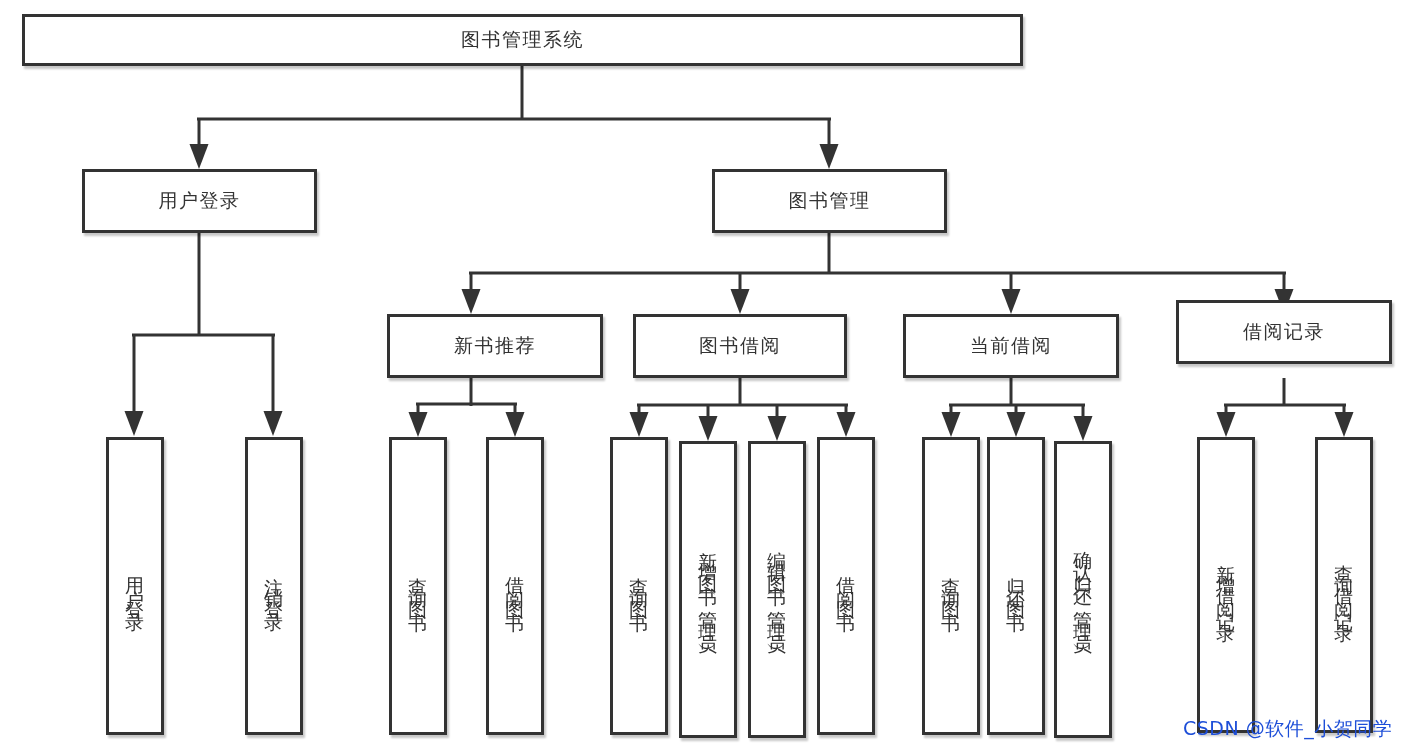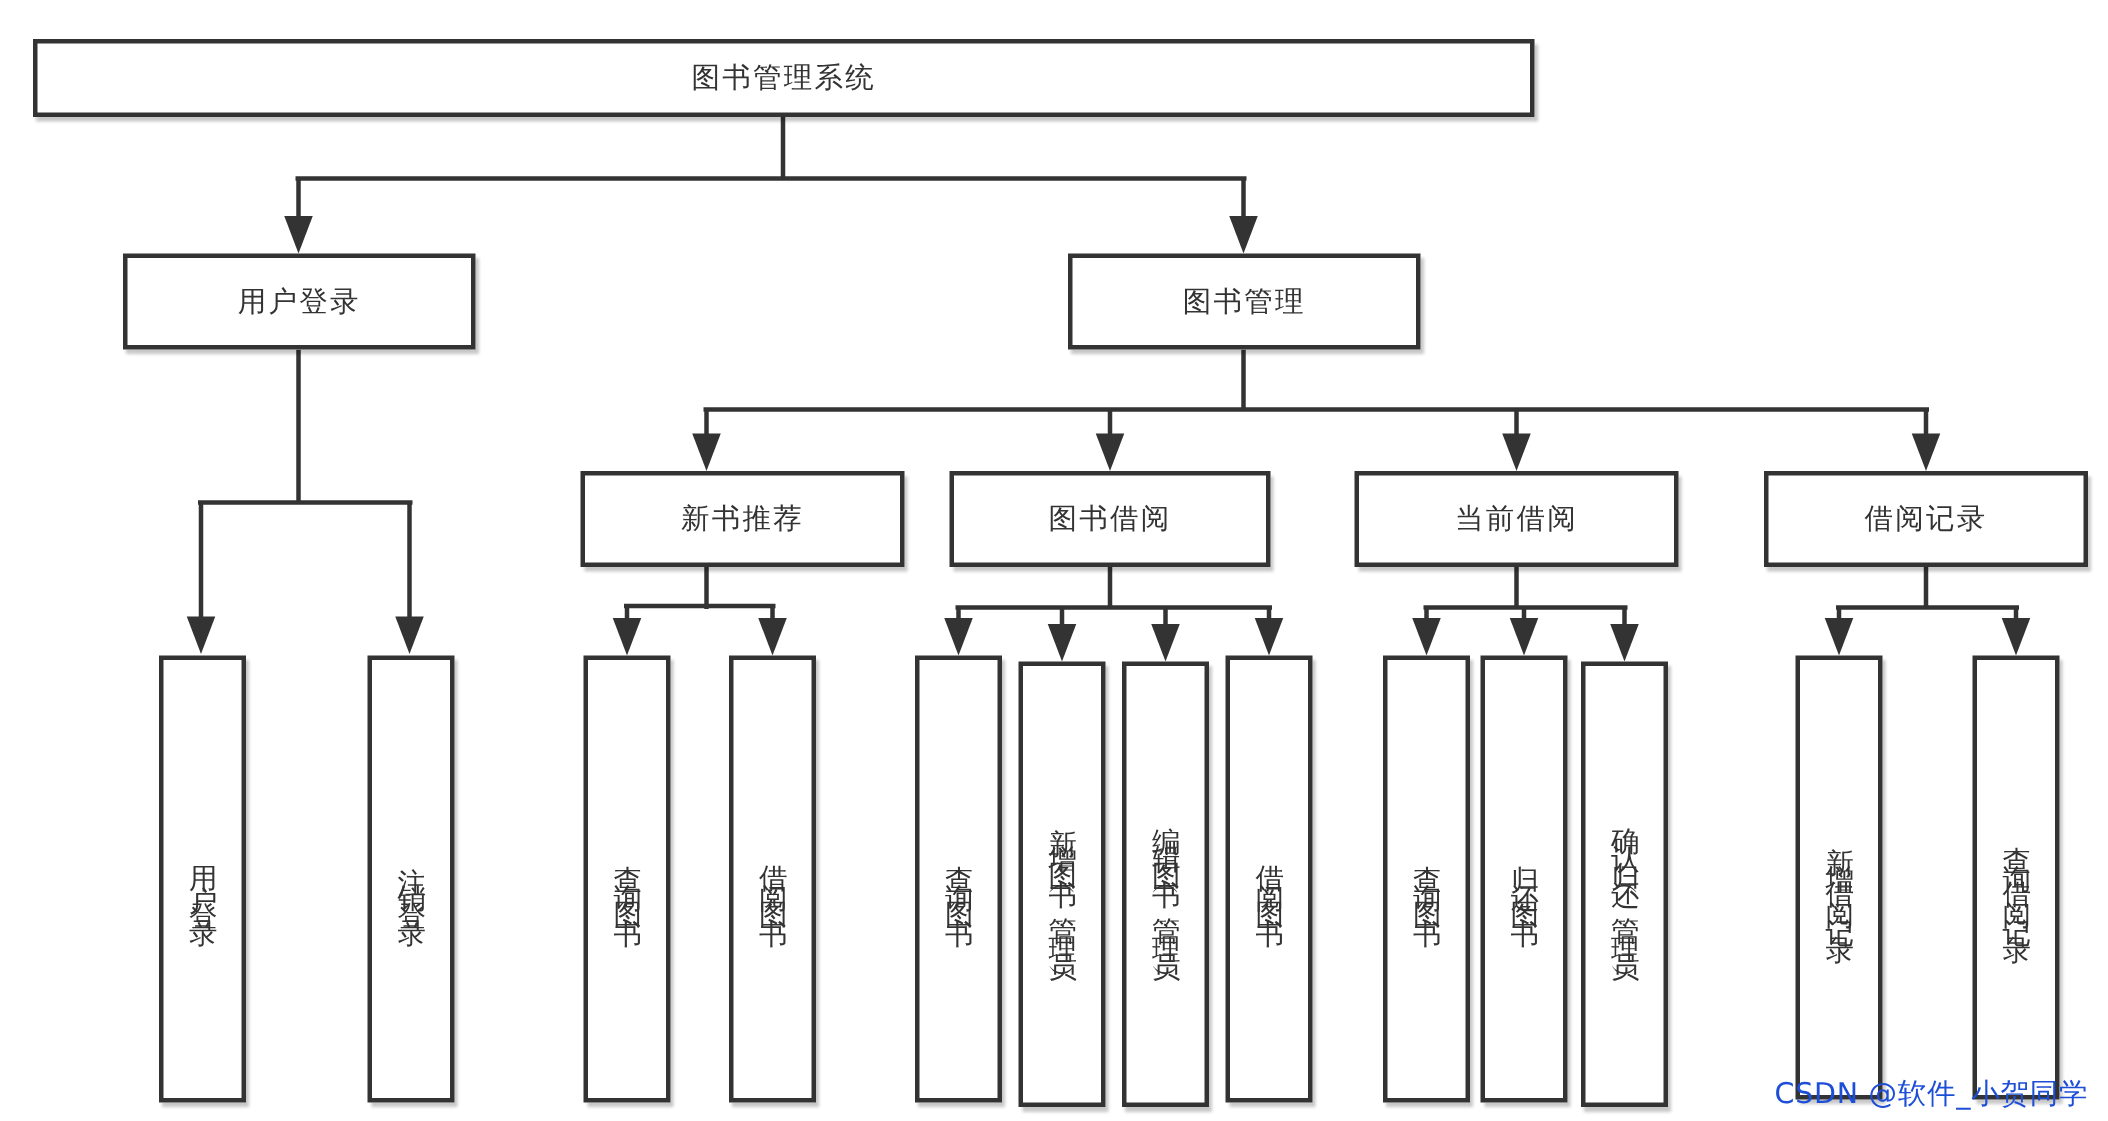--- a/index.html
+++ b/index.html
@@ -76,41 +76,41 @@
       <polygon points="698.5,416 717.5,416 708,441" fill="#333333"></polygon>
       <polygon points="767.5,416 786.5,416 777,441" fill="#333333"></polygon>
       <polygon points="836.5,412 855.5,412 846,437" fill="#333333"></polygon>
       <polygon points="941.5,412 960.5,412 951,437" fill="#333333"></polygon>
       <polygon points="1006.5,412 1025.5,412 1016,437" fill="#333333"></polygon>
       <polygon points="1073.5,416 1092.5,416 1083,441" fill="#333333"></polygon>
       <polygon points="1216.5,412 1235.5,412 1226,437" fill="#333333"></polygon>
       <polygon points="1334.5,412 1353.5,412 1344,437" fill="#333333"></polygon>
     </svg>
 
-  <div class="box hbox" style="left:22px;top:14px;width:1001px;height:52px;margin-top:12px;">
+  <div class="box hbox" style="left:22px;top:14px;width:1001px;height:52px;">
     <span>图书管理系统</span>
   </div>
 
   <div class="box hbox" style="left:82px;top:169px;width:235px;height:64px;">
     <span>用户登录</span>
   </div>
   <div class="box hbox" style="left:712px;top:169px;width:235px;height:64px;font-family:Liberation Serif, serif;">
     <span>图书管理</span>
   </div>
 
   <div class="box hbox" style="left:363px;top:314px;width:216px;height:64px;margin-left:24px;">
     <span>新书推荐</span>
   </div>
   <div class="box hbox" style="left:903px;top:314px;width:216px;height:64px;">
     <span>当前借阅</span>
   </div>
   <div class="box hbox" style="left:633px;top:314px;width:214px;height:64px;">
     <span>图书借阅</span>
   </div>
-  <div class="box hbox" style="left:1176px;top:314px;width:216px;height:64px;">
+  <div class="box hbox" style="left:1176px;top:300px;width:216px;height:64px;">
     <span>借阅记录</span>
   </div>
 
   <div class="box vbox" style="left:106px;top:437px;width:58px;height:298px;">
     <span>用户登录</span>
   </div>
   <div class="box vbox" style="left:245px;top:437px;width:58px;height:298px;">
     <span>注销登录</span>
   </div>
 

